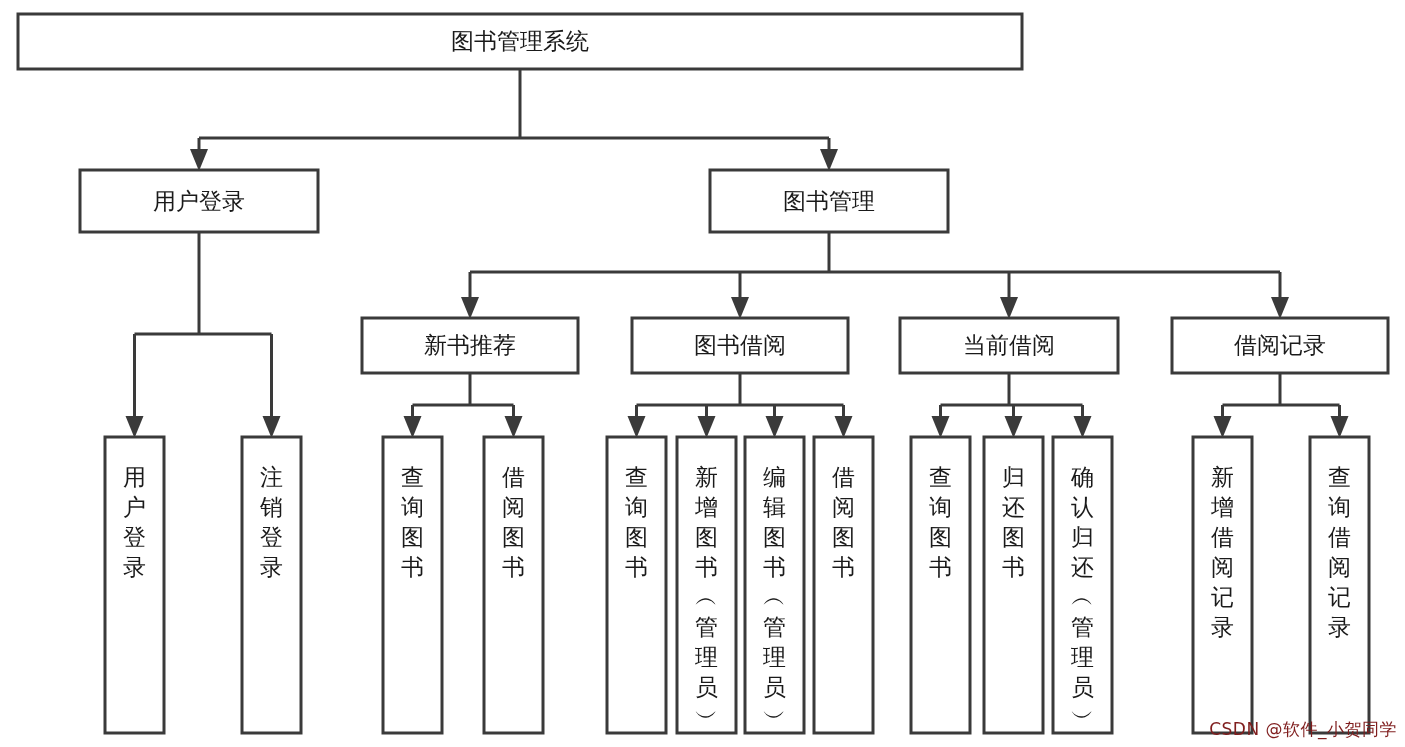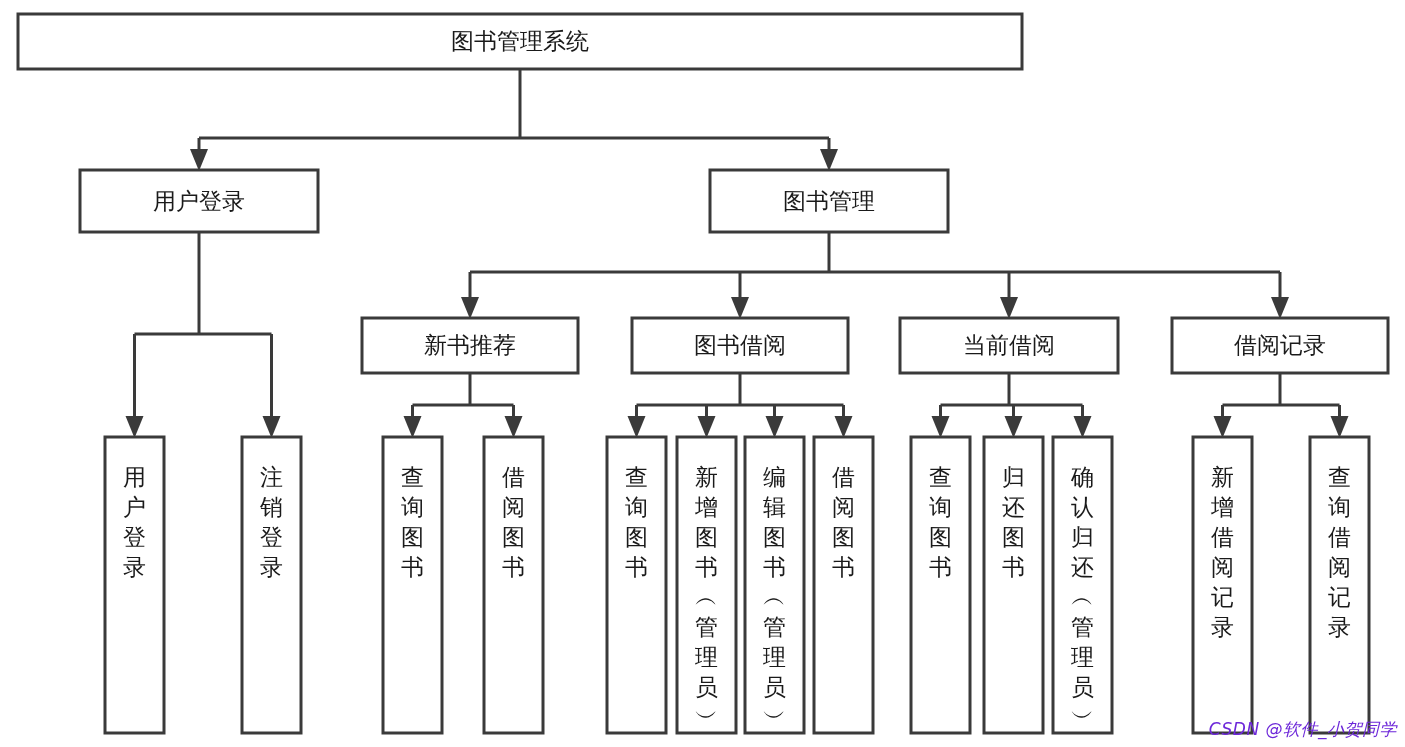--- a/index.html
+++ b/index.html
@@ -55,25 +55,24 @@
     font-size: 23px;
     fill: #1a1a1a;
     text-anchor: middle;
   }
   .watermark {
     position: absolute;
     right: 8px;
     bottom: 6px;
     font-family: "DejaVu Sans", "Liberation Sans", sans-serif;
     font-size: 17px;
-    color: #6d28d9;
+    color: #7f1d1d;
     white-space: nowrap;
     letter-spacing: 0.5px;
     user-select: none;
-    font-style: italic;
   }
 </style>
 </head>
 <body>
 
 <div id="diagram-root">
 
   <svg id="flowchart" viewBox="0 0 1405 747">
 
     <g id="connectors-layer">

